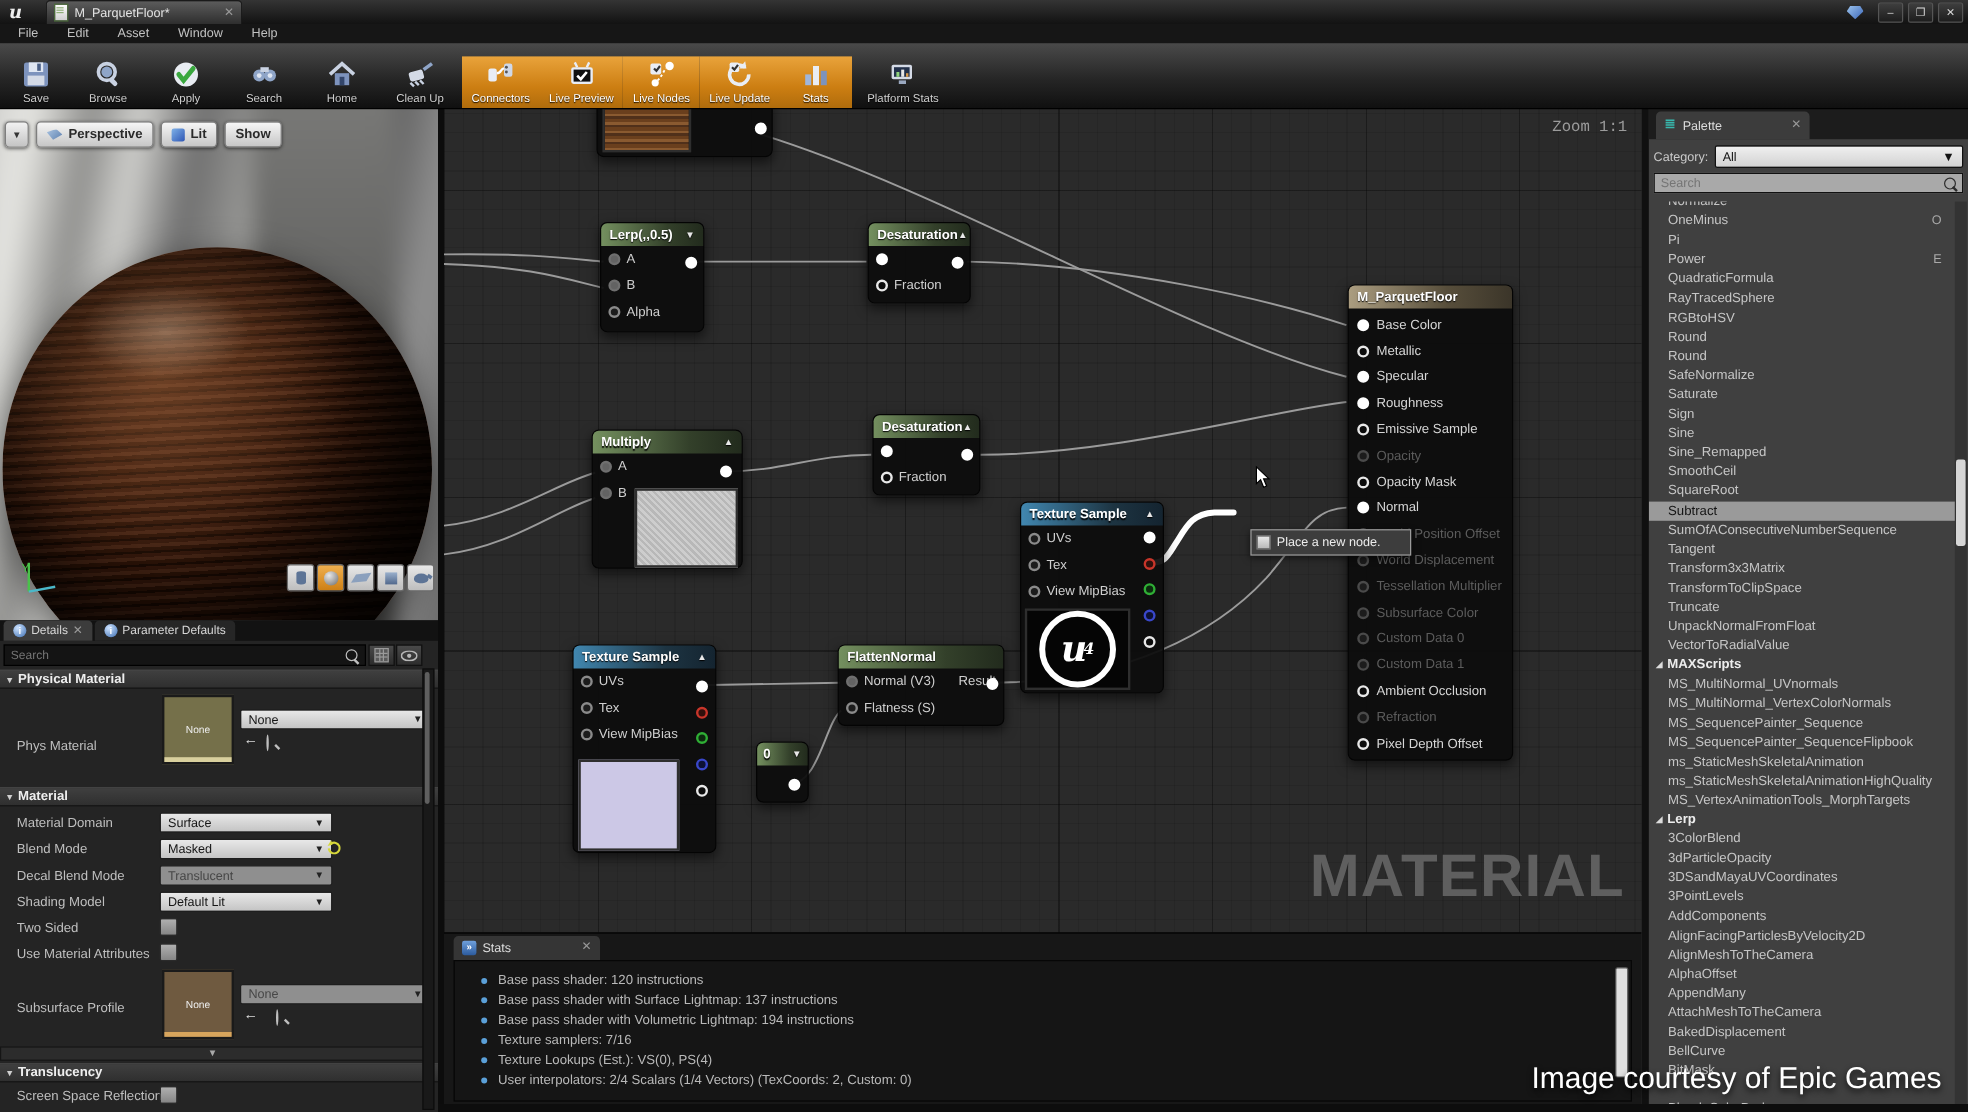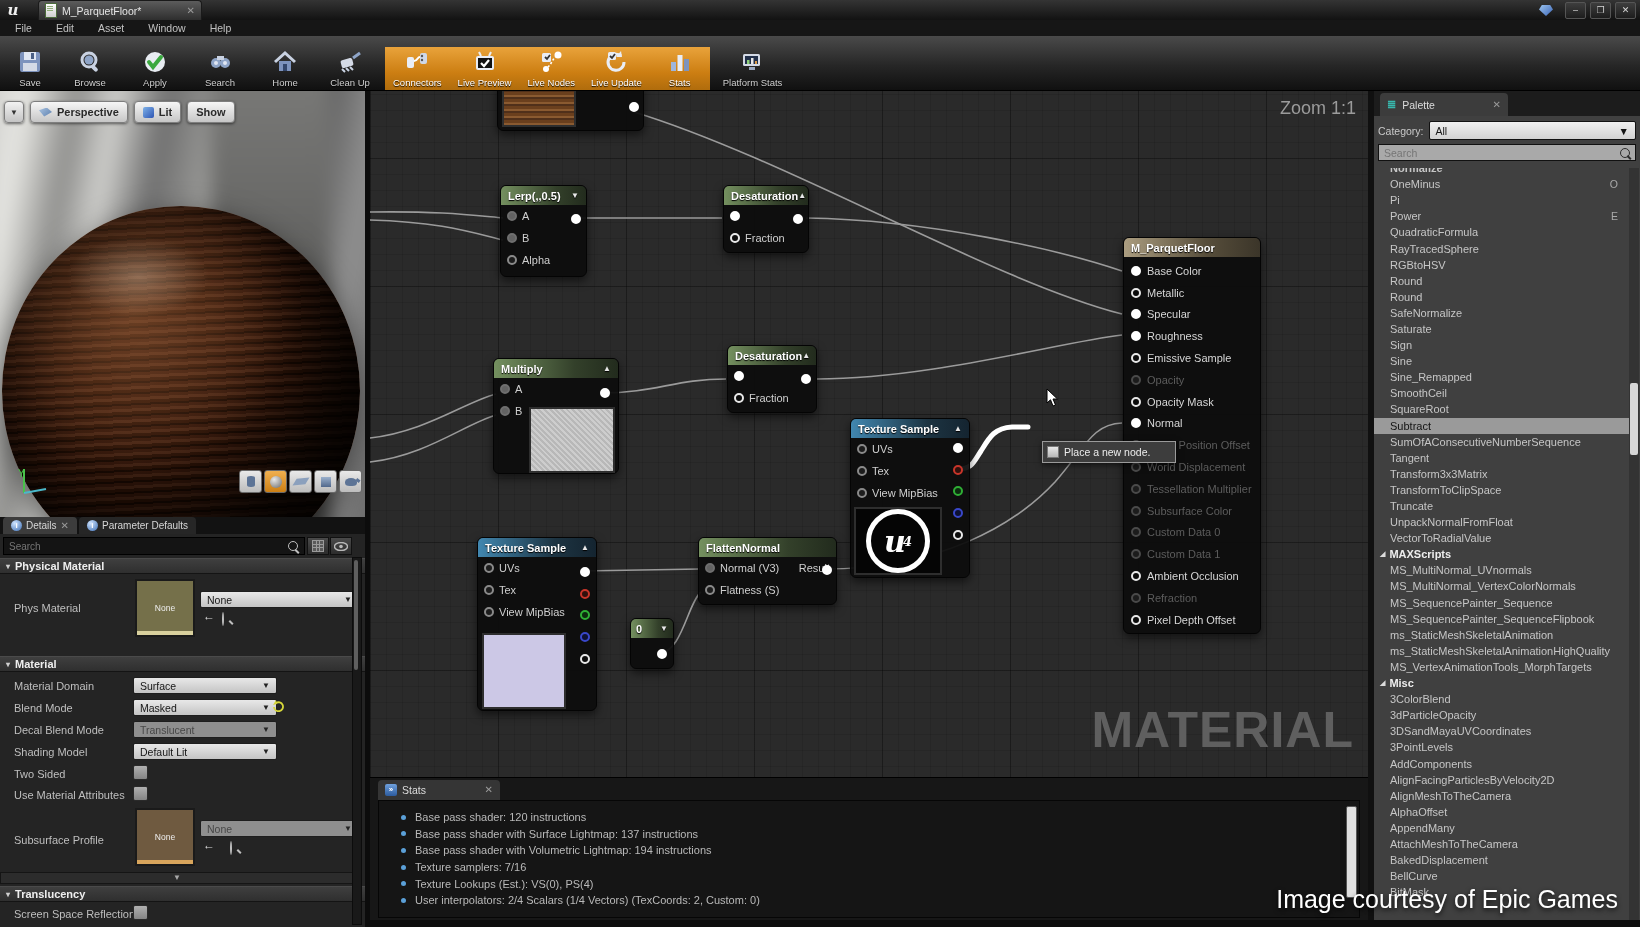--- a/index.html
+++ b/index.html
@@ -111,21 +111,21 @@
   
   #graph{position:absolute;left:370px;top:90px;width:1000px;height:837px;z-index:10;
     background-color:#2a2a2a;
     background-image:
       repeating-linear-gradient(0deg, rgba(0,0,0,.28) 0 1px, transparent 1px 128px),
       repeating-linear-gradient(90deg, rgba(0,0,0,.28) 0 1px, transparent 1px 128px),
       repeating-linear-gradient(0deg, rgba(0,0,0,.10) 0 1px, transparent 1px 16px),
       repeating-linear-gradient(90deg, rgba(0,0,0,.10) 0 1px, transparent 1px 16px);
     overflow:hidden;}
   #graph-bottom-band{position:absolute;left:0;top:687px;width:1000px;height:150px;background:#171717;border-top:1px solid #000;}
-  #zoom-label{position:absolute;right:14px;top:8px;color:#9b9b9b;font-size:18px;}
+  #zoom-label{position:absolute;right:14px;top:8px;color:#9b9b9b;font-size:13px;font-family:Liberation Mono, monospace;}
   #watermark{position:absolute;right:16px;bottom:168px;color:#5f5f5f;font-size:50px;font-weight:bold;letter-spacing:1px;}
   #wires{position:absolute;left:0;top:0;z-index:2;pointer-events:none;}
   .gnode{position:absolute;background:rgba(13,13,13,.94);border:1px solid #040404;border-radius:6px;
     box-shadow:0 4px 10px rgba(0,0,0,.55);z-index:3;}
   .ghead{height:19px;border-radius:5px 5px 0 0;display:flex;align-items:center;justify-content:space-between;
     padding:0 7px;color:#fff;font-size:11px;font-weight:bold;text-shadow:0 1px 1px #000;}
   .ghead.green{background:linear-gradient(90deg,#74905f,#33402a 65%,#222b1d);}
   .ghead.blue{background:linear-gradient(90deg,#4187b0,#1d3442 65%,#142430);}
   .ghead.tan{background:linear-gradient(90deg,#ab9d80,#574e3b 60%,#3b3529);}
   .coll{font-size:8px;color:#e8e8e8;}
@@ -178,21 +178,21 @@
   #pal-cat .lbl{color:#c9c9c9;font-size:10.5px;}
   #pal-cat .dd2{flex:1;height:17px;background:linear-gradient(#f0f0f0,#d2d2d2);border:1px solid #111;border-radius:2px;
     color:#141414;font-size:10.5px;display:flex;align-items:center;justify-content:space-between;padding:0 6px;}
   #pal-search{position:absolute;left:4px;top:54px;width:258px;height:17px;background:#a9a9a9;border:1px solid #111;
     display:flex;align-items:center;box-sizing:border-box;}
   #pal-search input{flex:1;background:transparent;border:none;outline:none;color:#4c4c4c;font-size:10.5px;padding:0 5px;font-family:inherit;}
   .magd{width:8px;height:8px;border:1.5px solid #2c2c2c;border-radius:50%;position:relative;flex:none;margin-right:5px;}
   .magd::after{content:"";position:absolute;left:6.5px;top:6.5px;width:5px;height:1.5px;background:#2c2c2c;transform:rotate(45deg);transform-origin:0 0;}
   #pal-list{position:absolute;left:0;top:78px;width:258px;height:752px;overflow:hidden;}
   .prow{height:16.1px;display:flex;align-items:center;padding:0 14px 0 16px;color:#c6c6c6;font-size:11px;white-space:nowrap;}
-  .prow:first-of-type{margin-top:-8px;font-weight:bold;}
+  .prow:first-of-type{margin-top:-8px;}
   .prow-label{flex:1;overflow:hidden;}
   .prow-key{color:#a9a9a9;font-size:10.5px;}
   .prow--header{font-weight:bold;color:#ededed;padding-left:6px;}
   .prow--header::before{content:"◢";font-size:7px;margin-right:4px;color:#dcdcdc;}
   .prow--selected{background:#9a9a9a;color:#141414;}
   #pal-scroll{position:absolute;right:1px;top:78px;width:10px;height:752px;background:#333;}
   #pal-scroll .thumb{position:absolute;left:1px;top:215px;width:8px;height:72px;background:#d6d6d6;border-radius:2px;}
   
   #credit{position:absolute;right:22px;bottom:13px;color:#fff;font-size:25px;z-index:70;
     text-shadow:0 2px 5px rgba(0,0,0,.85);}
@@ -408,21 +408,21 @@
     <svg width="14" height="9">
         <ellipse cx="7" cy="4.5" rx="6.5" ry="4" fill="none" stroke="#b8b8b8" stroke-width="1.4"></ellipse>
         <circle cx="7" cy="4.5" r="1.8" fill="#b8b8b8"></circle>
       </svg>
   </div>
 
   <div class="dsec" style="top:41px">
     <span class="ar">▾</span>
     <span>Physical Material</span>
   </div>
-  <span class="drow-label" style="top:85px">Phys Material</span>
+  <span class="drow-label" style="top:99px">Phys Material</span>
   <div class="asset-thumb" style="left:135px;top:62px;background:#75704a;">
     <span>None</span>
     <span class="strip" style="background:#d9d09e"></span>
   </div>
   <div class="dd wide" style="left:200px;top:74px;width:145px">
     <span>None</span>
       <span class="caret">▼</span>
   </div>
   <span class="left-ar abs" style="left:203px;top:93px">←</span>
   <span class="mag abs" style="left:222px;top:96px"></span>
@@ -989,21 +989,21 @@
         <span class="prow-label">ms_StaticMeshSkeletalAnimationHighQuality</span>
         <span class="prow-key"></span>
       </div>
 
       <div class="prow prow--item">
         <span class="prow-label">MS_VertexAnimationTools_MorphTargets</span>
         <span class="prow-key"></span>
       </div>
 
       <div class="prow prow--header">
-        <span class="prow-label">Misc</span>
+        <span class="prow-label">Lerp</span>
         <span class="prow-key"></span>
       </div>
 
       <div class="prow prow--item">
         <span class="prow-label">3ColorBlend</span>
         <span class="prow-key"></span>
       </div>
 
       <div class="prow prow--item">
         <span class="prow-label">3dParticleOpacity</span>

